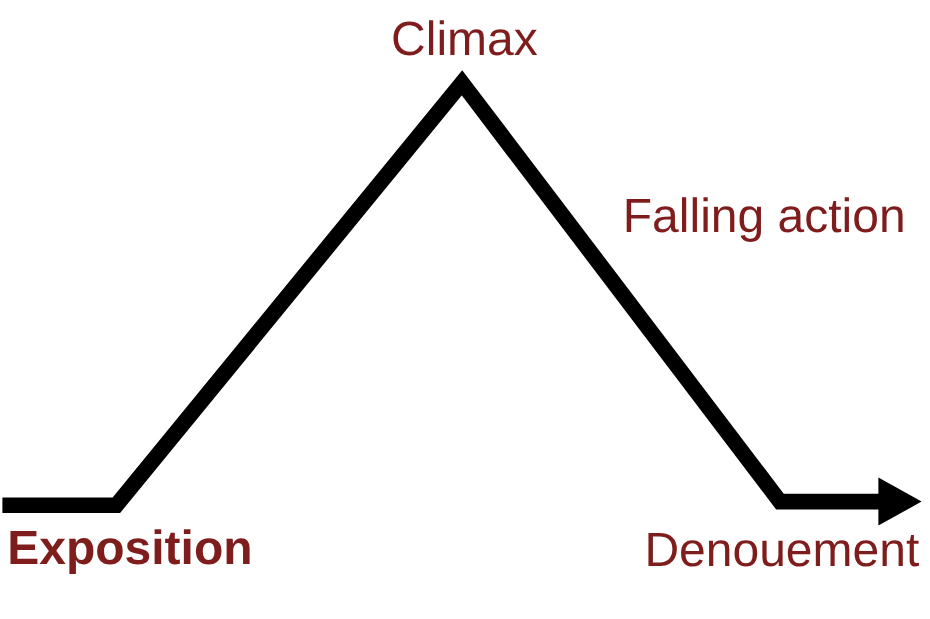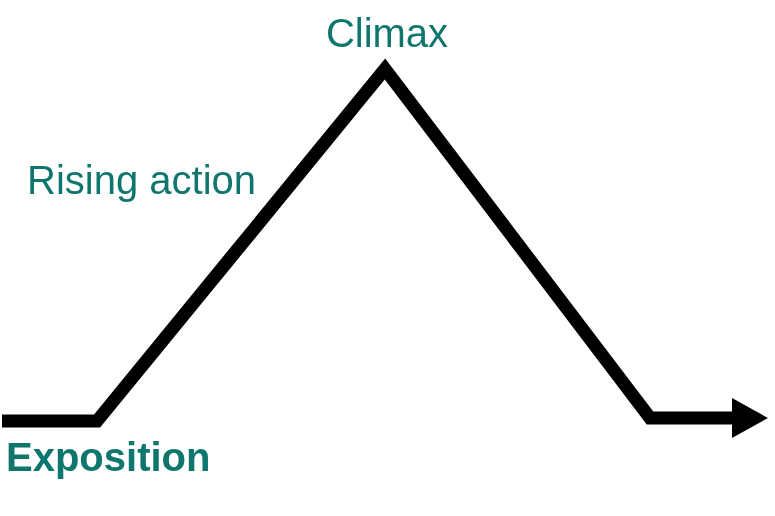--- a/index.html
+++ b/index.html
@@ -16,21 +16,21 @@
   }
   .arc-svg {
     position: absolute;
     top: 0;
     left: 0;
   }
   .label {
     position: absolute;
     font-size: 40px;
     line-height: 1;
-    color: #0f766e;
+    color: #7f1d1d;
     white-space: nowrap;
   }
   .label-climax {
     left: 387px;
     top: 13px;
     transform: translateX(-50%);
   }
   .label-rising {
     left: 27px;
     top: 160px;
@@ -54,19 +54,20 @@
 
 <div class="canvas">
 
   <svg class="arc-svg" width="775" height="516" viewBox="0 0 775 516">
     <polyline points="2,421 97,421 385,69 650,418 740,418" fill="none" stroke-width="13" stroke-miterlimit="10" stroke="#000000"></polyline>
     <polygon points="732,398 732,438 768,418" fill="#000000"></polygon>
   </svg>
 
   <div class="label label-climax">Climax</div>
 
-  <div class="label label-rising">Rising action</div>
 
+  <div class="label label-falling">Falling action</div>
 
   <div class="label label-exposition">Exposition</div>
 
+  <div class="label label-denouement">Denouement</div>
 
 </div>
 
 </body></html>

